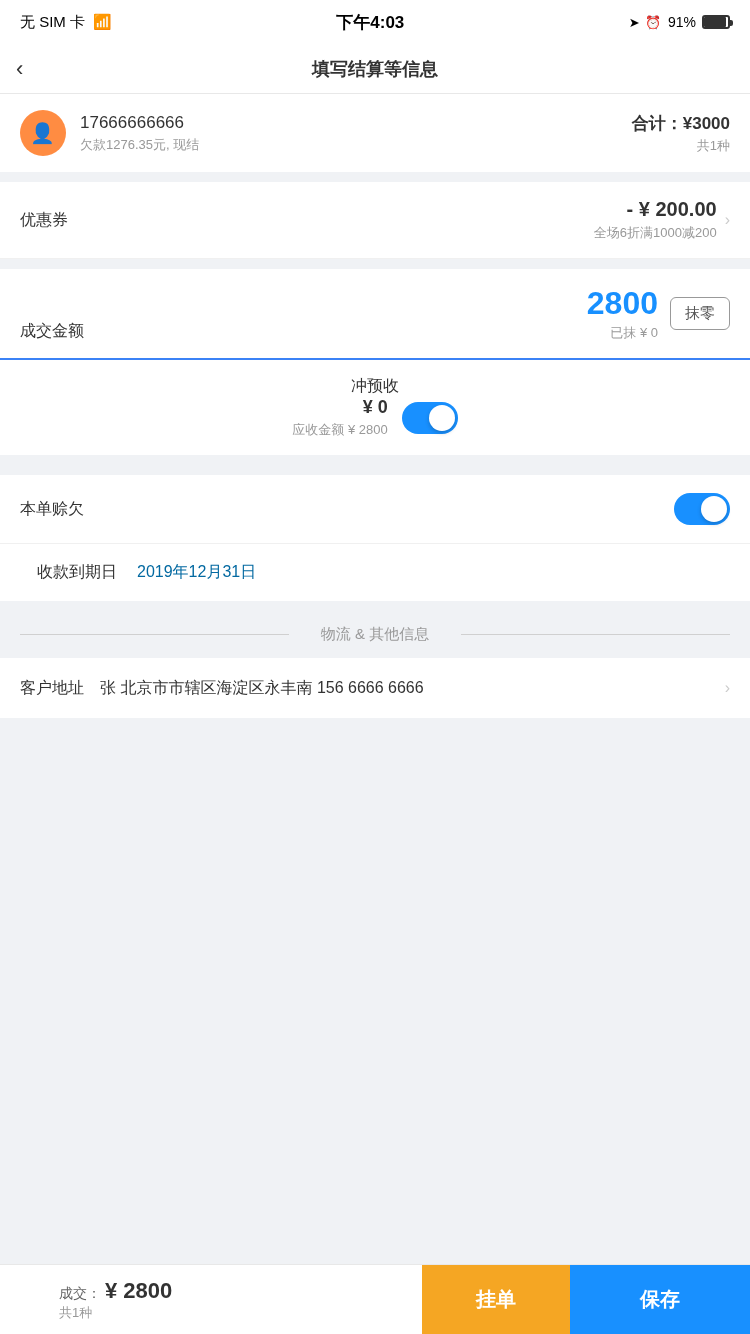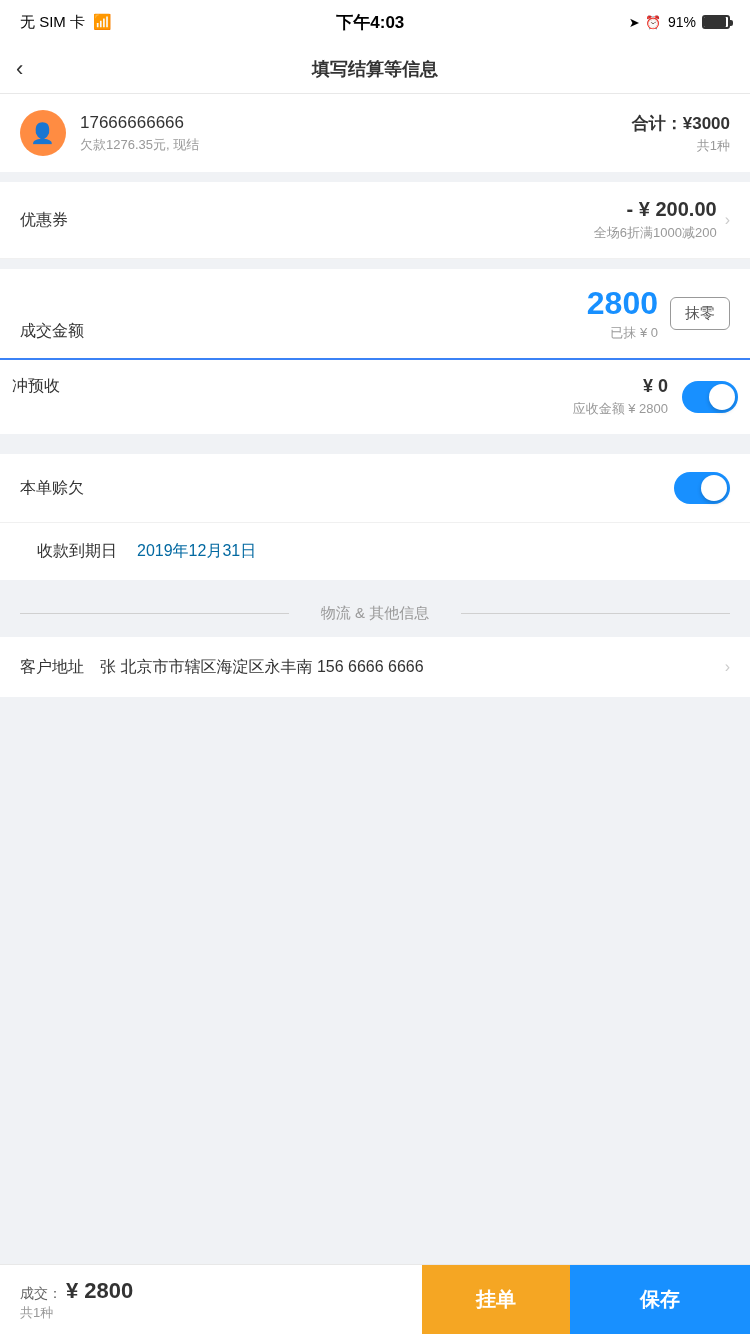--- a/index.html
+++ b/index.html
@@ -133,22 +133,23 @@
       color: #555;
       background: #fff;
       cursor: pointer;
     }
 
     
     .prepay-row {
       background: #fff;
       padding: 16px 12px;
       display: flex;
-      align-items: flex-start;
-      justify-content: space-between;
+      align-items: center;
+      justify-content: space-between;
+      flex-direction: column;
     }
     .prepay-label { font-size: 16px; color: #333; }
     .prepay-right { display: flex; align-items: center; gap: 14px; }
     .prepay-amounts { text-align: right; }
     .prepay-zero { font-size: 18px; font-weight: 600; color: #333; }
     .prepay-receivable { font-size: 13px; color: #999; margin-top: 3px; }
 
     
     .toggle {
       width: 56px; height: 32px;
@@ -226,20 +227,21 @@
       display: flex;
       align-items: stretch;
       border-top: 1px solid #e8e8e8;
     }
     .bottom-summary {
       flex: 1;
       padding: 0 20px;
       display: flex;
       flex-direction: column;
       justify-content: center;
+      margin-left: 39px;
     }
     .bottom-deal { font-size: 14px; color: #666; }
     .bottom-amount { font-size: 22px; font-weight: 700; color: #333; }
     .bottom-count { font-size: 13px; color: #999; }
     .hang-btn {
       width: 148px;
       background: #f5a623;
       color: #fff;
       font-size: 20px;
       font-weight: 600;

